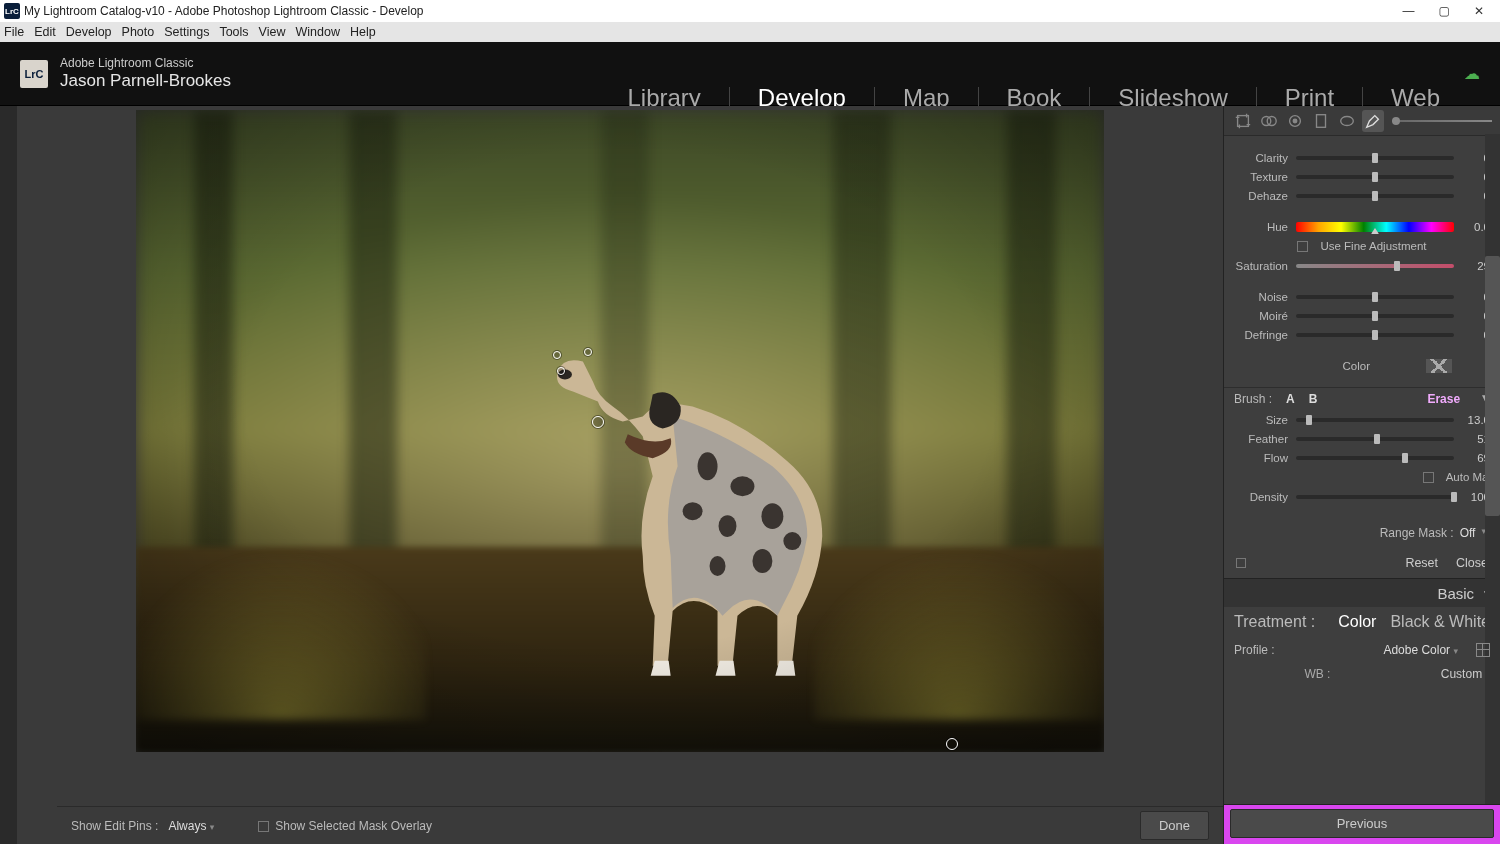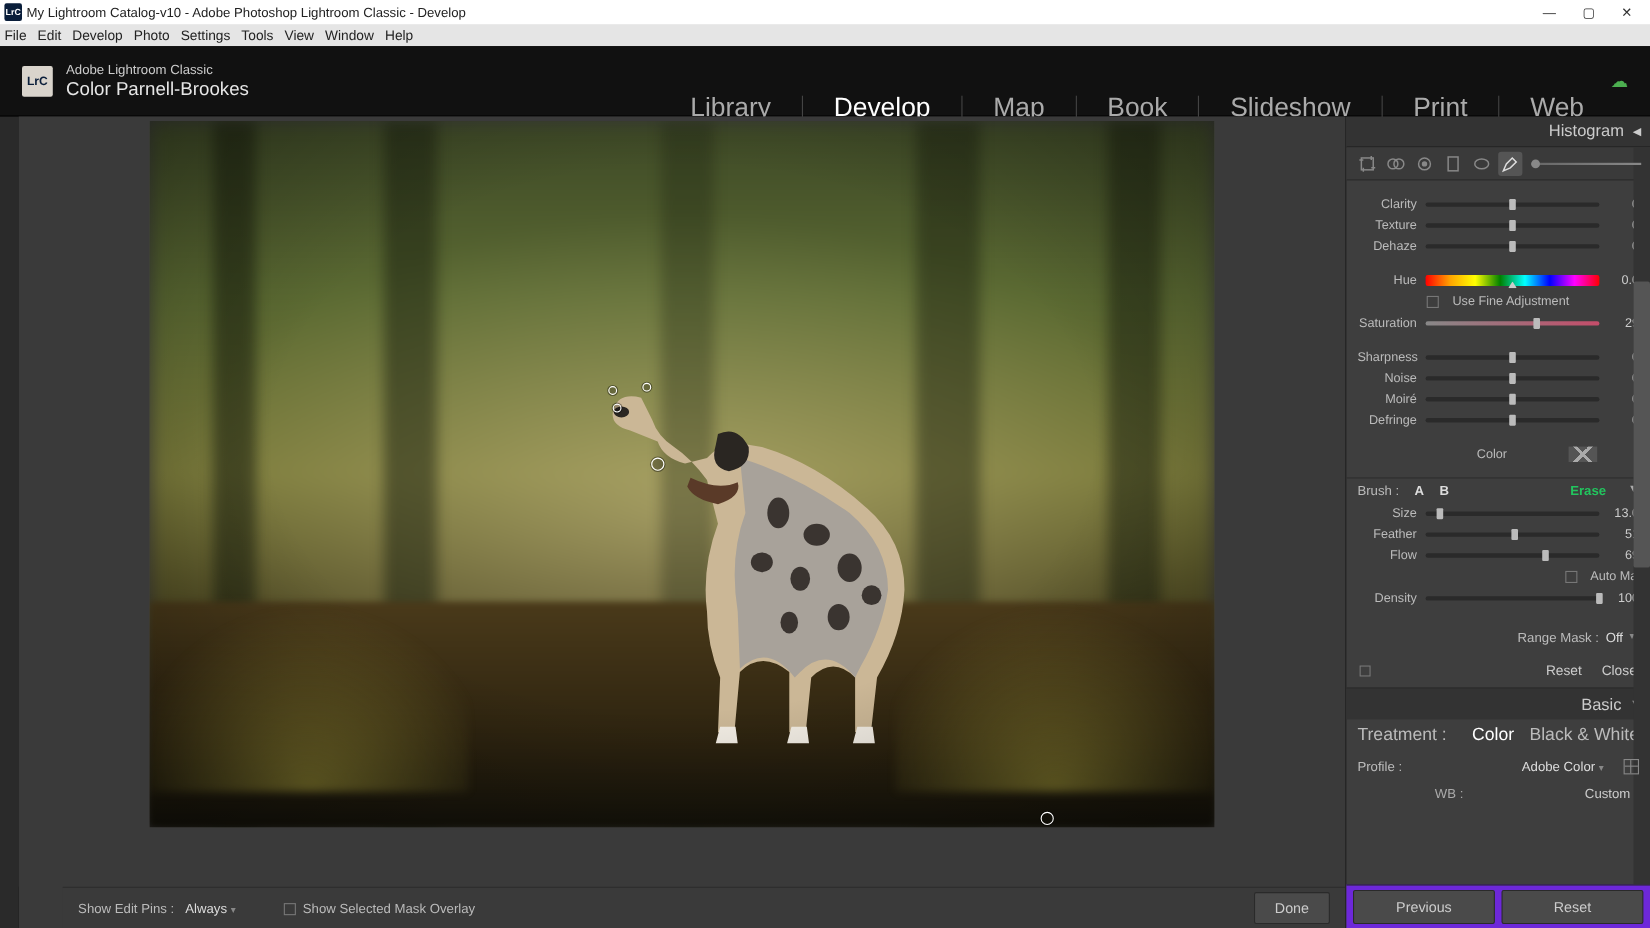--- a/index.html
+++ b/index.html
@@ -95,21 +95,21 @@
 .sliderrow.hue .track .thumb { top: 6px; width: 0; height: 0; border-left: 4px solid transparent; border-right: 4px solid transparent; border-bottom: 6px solid #ccc; background: none; }
 .sliderrow.sat .track { background: linear-gradient(90deg, #888, #c44d6a); }
 .sliderrow.clr .swatch { width:26px; height:14px; background:#555; position:relative; }
 .sliderrow.clr .swatch::after{content:"";position:absolute;inset:0;background:linear-gradient(45deg,transparent 45%,#aaa 45% 55%,transparent 55%),linear-gradient(-45deg,transparent 45%,#aaa 45% 55%,transparent 55%);}
 
 .centered { display:flex; align-items:center; justify-content:center; height:20px; font-size:11.5px; color:#bbb; gap:6px;}
 .gap { height: 12px; }
 
 .brushbar { display:flex; align-items:flex-start; padding: 4px 10px; gap: 14px; font-size: 12px; color:#bbb; border-top:1px solid #2d2d2d; }
 .brushbar .ab { color:#ddd; font-weight:bold; }
-.brushbar .erase { margin-left:auto; color:#22c55e; font-weight:bold; }
+.brushbar .erase { margin-left:auto; color:#f0abfc; font-weight:bold; }
 .brushbar .dd { color:#aaa; font-size:10px; margin-left:6px;}
 
 .rangemask { display:flex; justify-content:flex-end; padding: 8px 14px; font-size:12px; color:#bbb; gap:6px; }
 
 .resetclose { display:flex; justify-content:flex-end; align-items:center; padding: 8px 12px; gap: 18px; font-size:12.5px; color:#ccc; border-bottom:1px solid #222; }
 .resetclose .sw { width:10px; height:10px; border:1px solid #777; margin-right:auto; }
 
 .basich { height: 28px; background: #333; display: flex; align-items: center; justify-content: flex-end; padding: 0 8px; font-size: 15px; color: #ccc; gap:8px;}
 .treatment { display:flex; align-items:center; padding: 6px 10px; font-size:16px; color:#bbb; }
 .treatment .r { margin-left:auto; display:flex; gap:14px; }
@@ -118,21 +118,21 @@
 .profile .pv { margin-left:auto; color:#ddd; }
 .profile .grid { width:14px; height:14px; border:1px solid #888; margin-left:10px; position:relative;}
 .profile .grid::before,.profile .grid::after{content:"";position:absolute;background:#888;}
 .profile .grid::before{left:45%;top:0;bottom:0;width:1px;}
 .profile .grid::after{top:45%;left:0;right:0;height:1px;}
 
 .wbrow { display:flex; align-items:center; padding: 4px 10px; font-size:12px; color:#aaa; }
 .wbrow .r { margin-left:auto; color:#ccc; }
 
 
-.rightnav { height: 40px; background: #6d28d9; border-top:1px solid #222; display:flex; gap:6px; padding: 4px 6px; }
+.rightnav { height: 40px; background: #d946ef; border-top:1px solid #222; display:flex; gap:6px; padding: 4px 6px; flex-direction: column; }
 .rightnav .btn { flex:1; }
 
 .scrollthumb { position:absolute; right:0; top:150px; width:15px; height:260px; background:#555; border-radius:2px;}
 .scrolltrack { position:absolute; right:0; top:28px; bottom:40px; width:15px; background:#333;}
 .rightpanel { position:relative; }
 </style>
 </head>
 <body>
 
 <div class="titlebar">
@@ -156,21 +156,21 @@
   <span>Window</span>
   <span>Help</span>
 </div>
 
 <div class="appbody">
 
   <div class="modbar">
     <div class="lrc-logo">LrC</div>
     <div class="idtext">
       <div>Adobe Lightroom Classic</div>
-      <div class="name">Color Parnell-Brookes</div>
+      <div class="name">Jason Parnell-Brookes</div>
     </div>
     <div class="modules">
       <span class="mod">Library</span>
         <span class="sep"></span>
       <span class="mod active">Develop</span>
         <span class="sep"></span>
       <span class="mod">Map</span>
         <span class="sep"></span>
       <span class="mod">Book</span>
         <span class="sep"></span>
@@ -230,24 +230,20 @@
         <span><span class="chk"></span><span>Show Selected Mask Overlay</span></span>
         <span class="spacer"></span>
         <button class="btn">Done</button>
       </div>
     </div>
 
     <div class="rightpanel">
       <div class="scrolltrack"></div>
       <div class="scrollthumb"></div>
       <div class="rpscroll">
-        <div class="rph">
-          <span>Histogram</span>
-            <span class="tri">◀</span>
-        </div>
 
         <div class="tooltabs">
           <span class="t">
               <svg viewBox="0 0 20 20" stroke="#888" fill="none" stroke-width="1.5">
                 <rect x="4" y="4" width="12" height="12"></rect>
                 <path d="M2 6h4M14 2v4M18 14h-4M6 18v-4"></path>
               </svg>
             </span>
           <span class="t">
               <svg viewBox="0 0 20 20" stroke="#888" fill="none" stroke-width="1.5">
@@ -314,27 +310,20 @@
             <span>Use Fine Adjustment</span>
           </div>
         <div class="sliderrow sat">
             <span class="lbl">Saturation</span>
             <span class="track">
               <span class="thumb" style="left:64%"></span>
             </span>
             <span class="val">29</span>
           </div>
         <div class="gap"></div>
-        <div class="sliderrow">
-            <span class="lbl">Sharpness</span>
-            <span class="track">
-              <span class="thumb" style="left:50%"></span>
-            </span>
-            <span class="val">0</span>
-          </div>
         <div class="sliderrow">
             <span class="lbl">Noise</span>
             <span class="track">
               <span class="thumb" style="left:50%"></span>
             </span>
             <span class="val">0</span>
           </div>
         <div class="sliderrow">
             <span class="lbl">Moiré</span>
             <span class="track">

